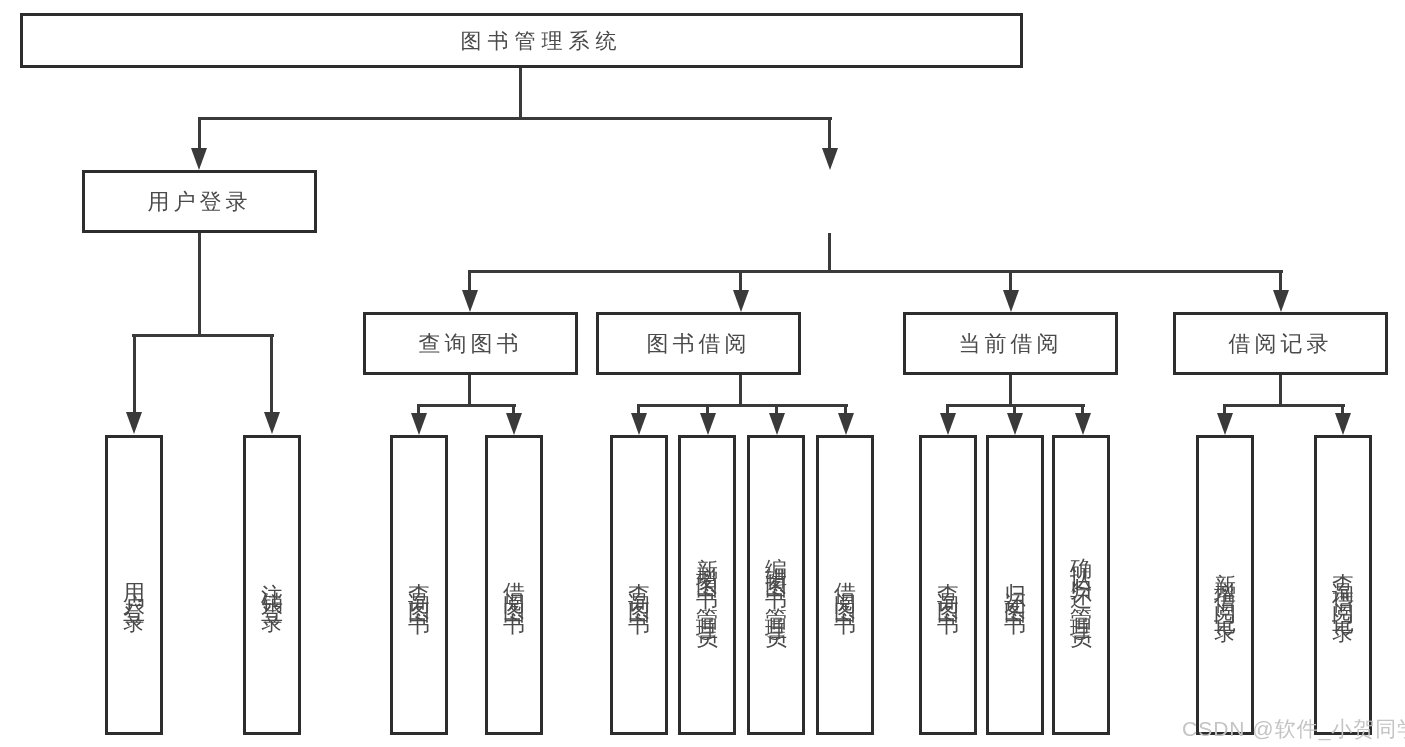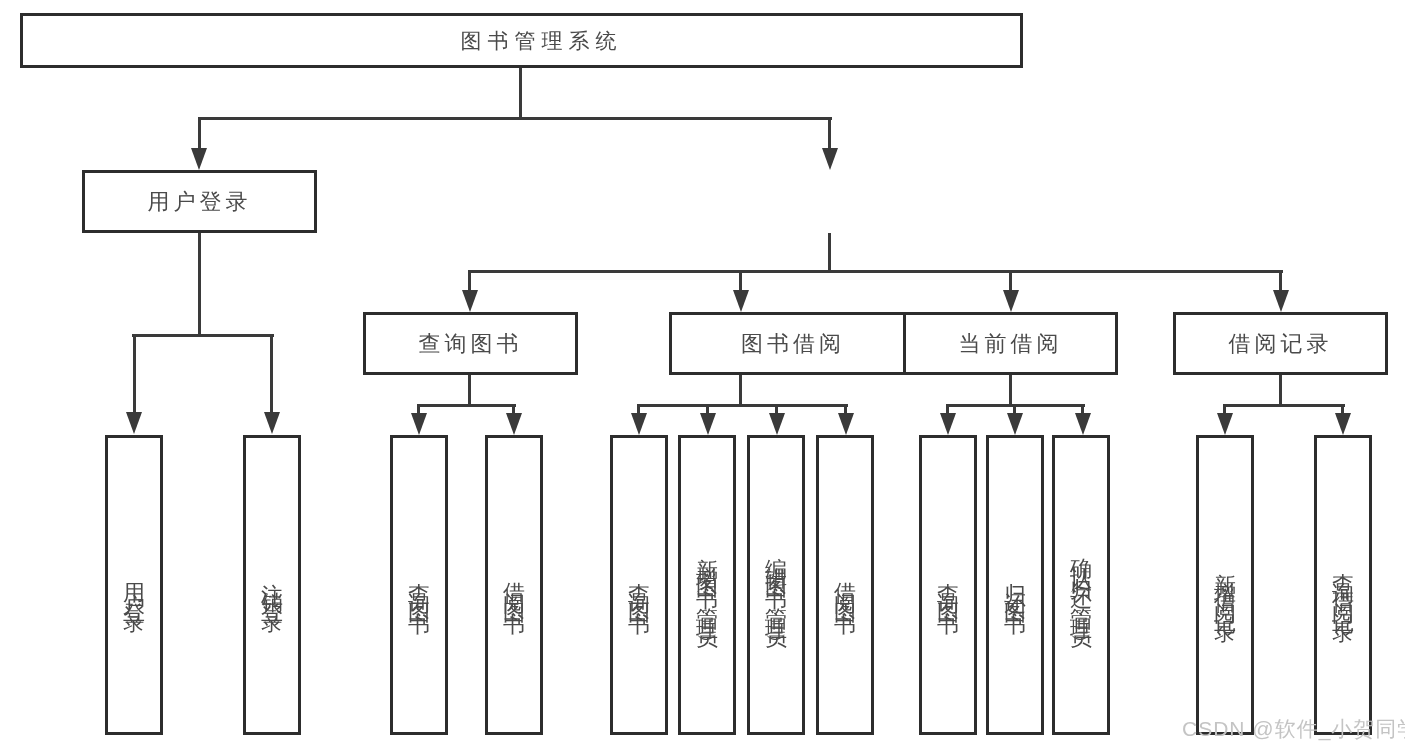--- a/index.html
+++ b/index.html
@@ -58,21 +58,21 @@
     <span>图书管理系统</span>
   </div>
 
   <div class="box hbox" style="left:82px;top:170px;width:235px;">
     <span>用户登录</span>
   </div>
 
   <div class="box hbox" style="left:363px;top:312px;width:215px;">
     <span>查询图书</span>
   </div>
-  <div class="box hbox" style="left:669px;top:312px;width:248px;">
+  <div class="box hbox" style="left:596px;top:312px;width:205px;">
     <span>图书借阅</span>
   </div>
   <div class="box hbox" style="left:903px;top:312px;width:215px;">
     <span>当前借阅</span>
   </div>
   <div class="box hbox" style="left:1173px;top:312px;width:215px;">
     <span>借阅记录</span>
   </div>
 
   <div class="box vbox" style="left:105px;top:435px;">

